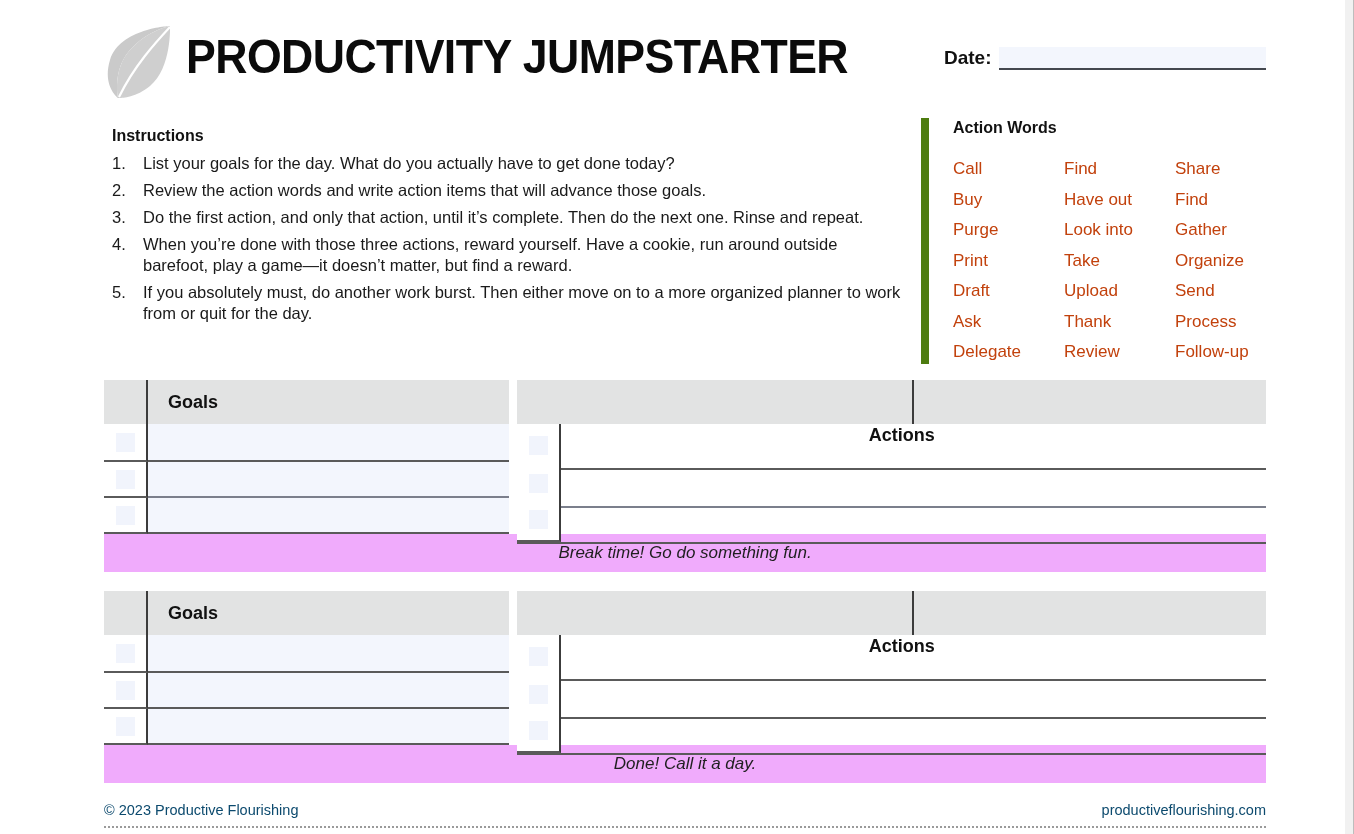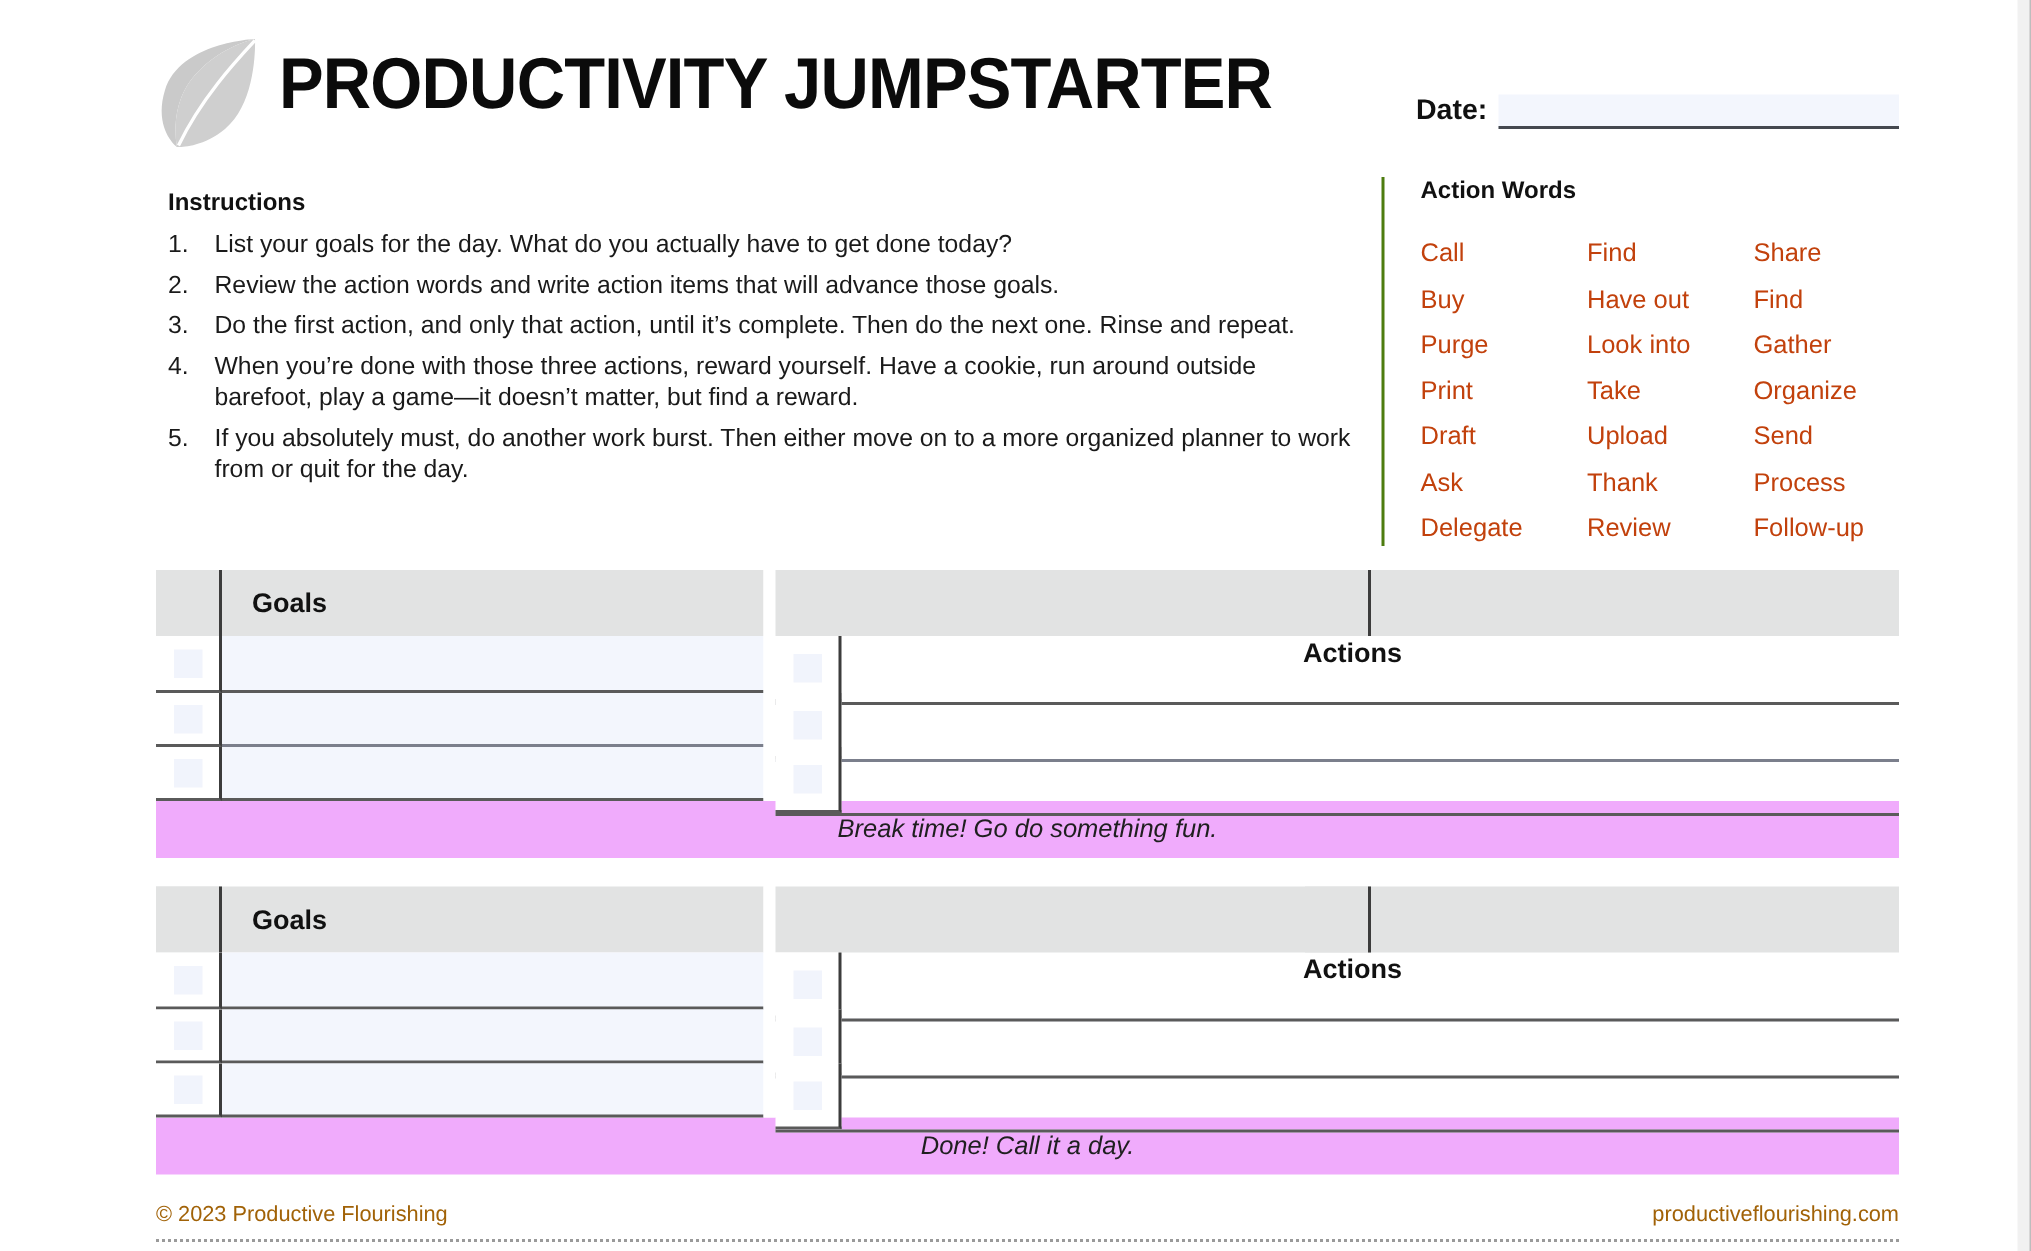--- a/index.html
+++ b/index.html
@@ -61,21 +61,21 @@
     letter-spacing: -0.6px;
     line-height: 58px;
     color: #0b0b0b;
     transform: scaleX(0.93);
     transform-origin: left center;
     white-space: nowrap;
   }
   .date-block {
     position: absolute;
     right: 0;
-    top: 40px;
+    top: 24px;
     display: flex;
     align-items: center;
     width: 322px;
   }
   .date-label {
     font-size: 19px;
     font-weight: 700;
     color: #111;
     margin-right: 7px;
     line-height: 24px;
@@ -132,21 +132,21 @@
     color: #1a1a1a;
   }
 
   
   .action-words {
     position: absolute;
     left: 921px;
     top: 118px;
     width: 350px;
     padding-left: 24px;
-    border-left: 2px solid #4d7c0f;
+    border-left: 8px solid #4d7c0f;
     box-sizing: border-box;
     height: 246px;
   }
   .action-words-heading {
     font-size: 16px;
     font-weight: 700;
     color: #111;
     margin: 0 0 16px 0;
     line-height: 20px;
   }
@@ -258,21 +258,21 @@
     position: absolute;
     left: 104px;
     top: 802px;
     width: 1162px;
   }
   .footer-bar {
     display: flex;
     justify-content: space-between;
     align-items: baseline;
     font-size: 14.5px;
-    color: #a16207;
+    color: #0c4a6e;
     padding-bottom: 8px;
     gap: 20px;
   }
   .footer-left { white-space: nowrap; }
   .footer-right { white-space: nowrap; }
   .dotted-rule {
     height: 0;
     border-bottom: 2px dotted #9a9a9a;
     width: 100%;
   }

